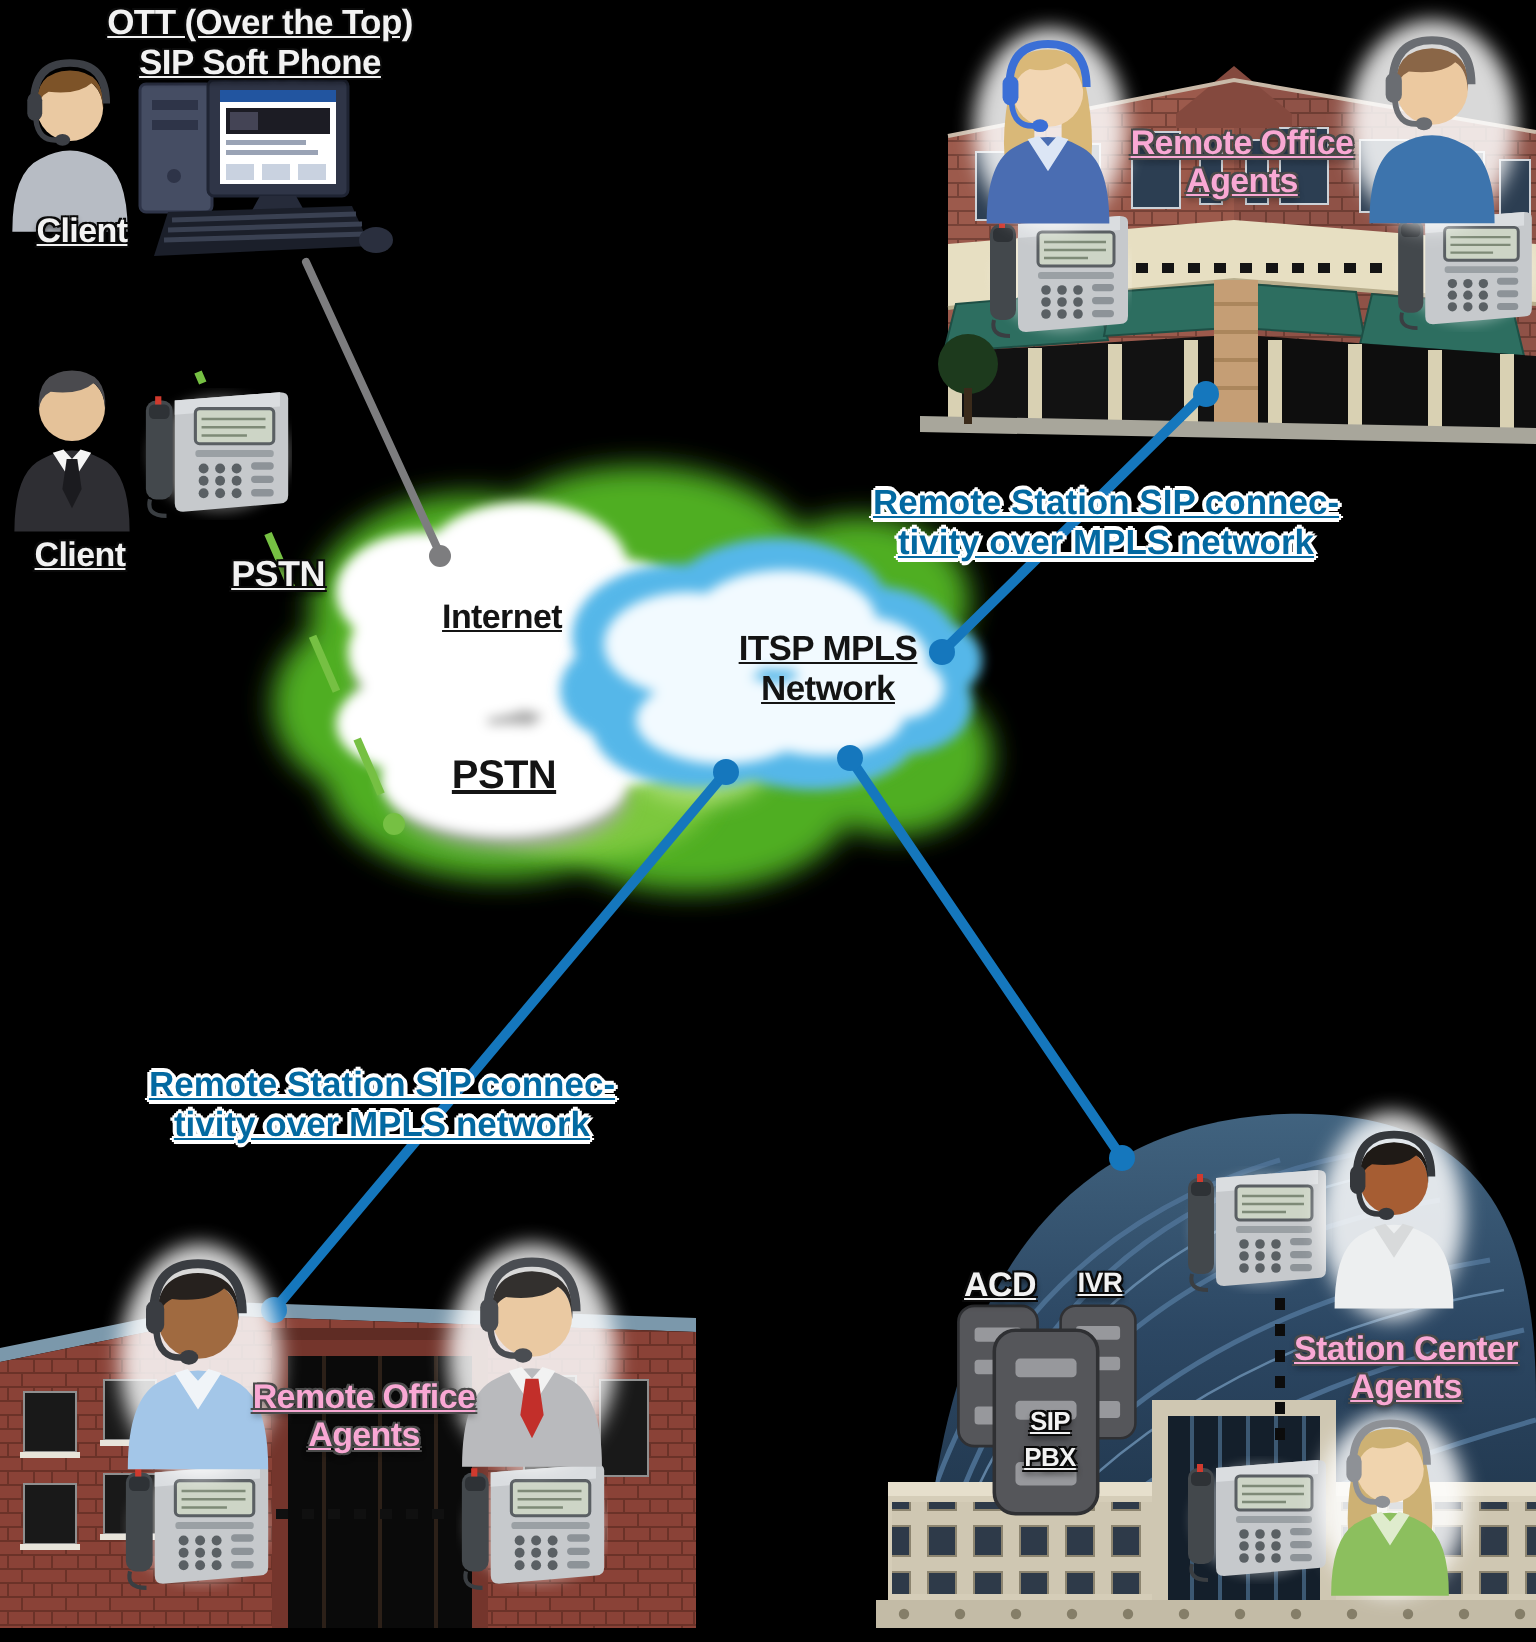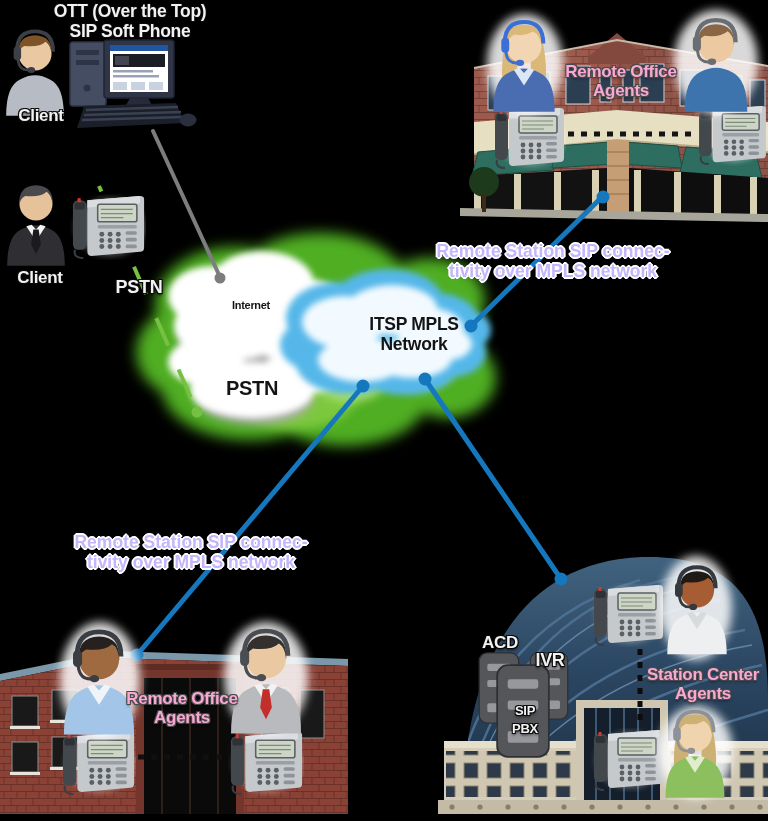--- a/index.html
+++ b/index.html
@@ -2,27 +2,27 @@
 <html><head>
 <meta charset="utf-8">
 <style>
   html,body{margin:0;padding:0;background:#000;}
   #stage{position:relative;width:768px;height:821px;background:#000;overflow:hidden;
          font-family:"Liberation Sans",sans-serif;}
   #art{position:absolute;left:0;top:0;z-index:1;}
   
   #art use{--collar:transparent;--tie:transparent;--headset:transparent;}
   .lbl{position:absolute;z-index:5;font-weight:bold;text-align:center;white-space:nowrap;
-       transform:translateX(-50%);letter-spacing:-0.3px;}
+       transform:translateX(-50%);letter-spacing:-0.3px;text-decoration:underline;}
   .lbl .l{display:block;}
   .white-o{color:#f2f2f2;
     text-shadow:-1px -1px 0 #0a0a0a,1px -1px 0 #0a0a0a,-1px 1px 0 #0a0a0a,1px 1px 0 #0a0a0a,0 2px 3px rgba(0,0,0,.85);}
   .soft-o{color:#f9a8d4;
     text-shadow:-1px -1px 0 #4a4a4a,1px -1px 0 #4a4a4a,-1px 1px 0 #4a4a4a,1px 1px 0 #4a4a4a,0 2px 3px rgba(0,0,0,.5);}
-  .gray-o{color:#c4b5fd;letter-spacing:0;
+  .gray-o{color:#0369a1;letter-spacing:0;
     text-shadow:-1px -1px 0 #fff,1px -1px 0 #fff,-1px 1px 0 #fff,1px 1px 0 #fff,-2px 0 0 #fff,2px 0 0 #fff,0 -2px 0 #fff,0 2px 0 #fff;}
   .dark{color:#141414;text-shadow:none;}
 </style>
 </head>
 <body>
 
 <div id="stage">
 
 <svg id="art" width="768" height="821" viewBox="0 0 768 821">
   <defs>
@@ -368,21 +368,21 @@
   <span class="l">OTT (Over the Top)</span>
   <span class="l">SIP Soft Phone</span>
 </div>
 
 <div class="lbl white-o" style="left:41px;top:106px;font-size:17px;">Client</div>
 
 <div class="lbl white-o" style="left:40px;top:268px;font-size:17px;">Client</div>
 
 <div class="lbl white-o" style="left:139px;top:277px;font-size:18px;">PSTN</div>
 
-<div class="lbl dark" style="left:251px;top:299px;font-size:11px;">Internet</div>
+<div class="lbl dark" style="left:251px;top:299px;font-size:17px;">Internet</div>
 
 <div class="lbl dark" style="left:252px;top:377px;font-size:20px;">PSTN</div>
 
 <div class="lbl dark" style="left:414px;top:314px;font-size:17.5px;line-height:20px;">
   <span class="l">ITSP MPLS</span>
   <span class="l">Network</span>
 </div>
 
 <div class="lbl gray-o" style="left:553px;top:241px;font-size:17.5px;line-height:20px;">
   <span class="l">Remote Station SIP connec-</span>
@@ -405,20 +405,20 @@
   <span class="l">Agents</span>
 </div>
 
 <div class="lbl soft-o" style="left:703px;top:665px;font-size:17px;line-height:19px;">
   <span class="l">Station Center</span>
   <span class="l">Agents</span>
 </div>
 
 <div class="lbl white-o" style="left:500px;top:633px;font-size:17px;">ACD</div>
 
-<div class="lbl white-o" style="left:550px;top:633px;font-size:18px;margin-top:17px;">IVR</div>
+<div class="lbl white-o" style="left:550px;top:633px;font-size:14px;">IVR</div>
 
 <div class="lbl white-o" style="left:525px;top:702px;font-size:13px;line-height:17.5px;">
   <span class="l">SIP</span>
   <span class="l">PBX</span>
 </div>
 
 </div>
 
 </body></html>

